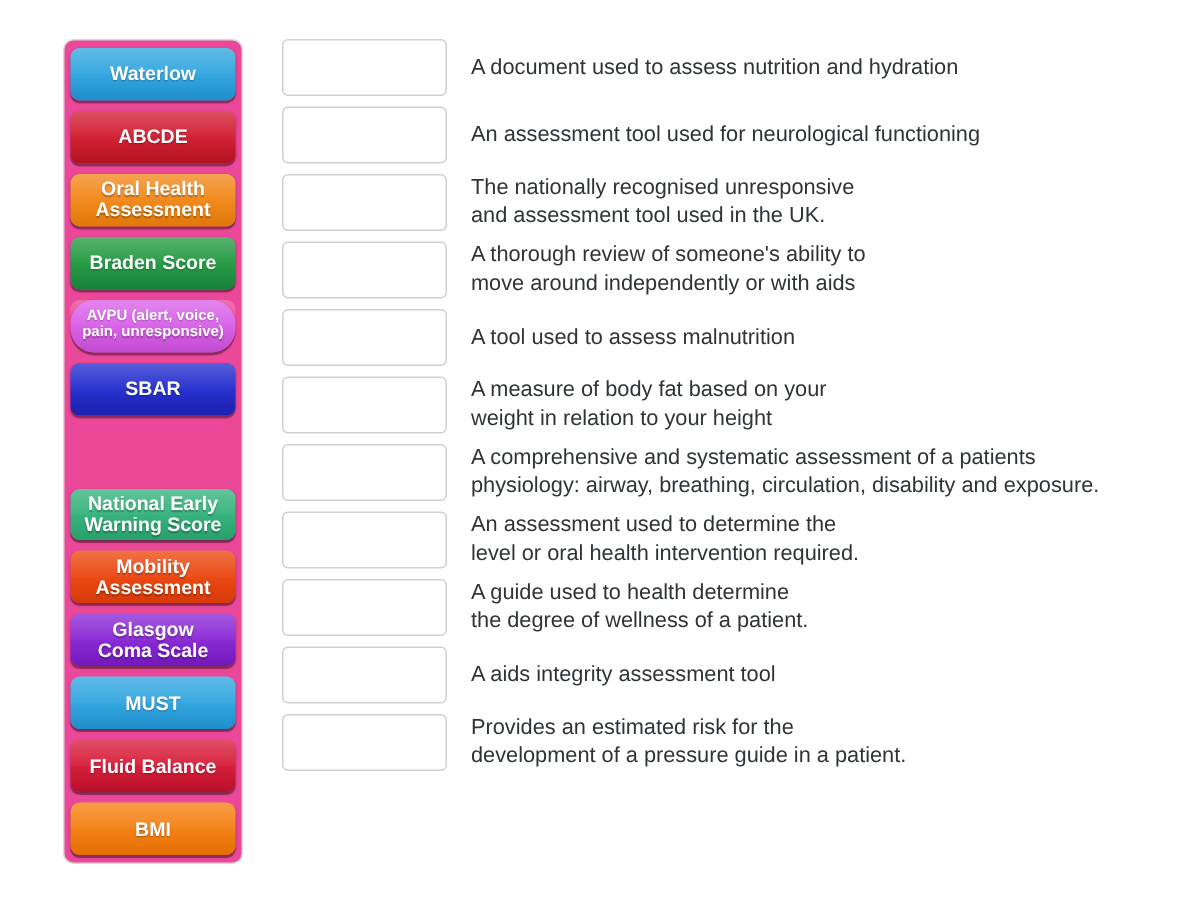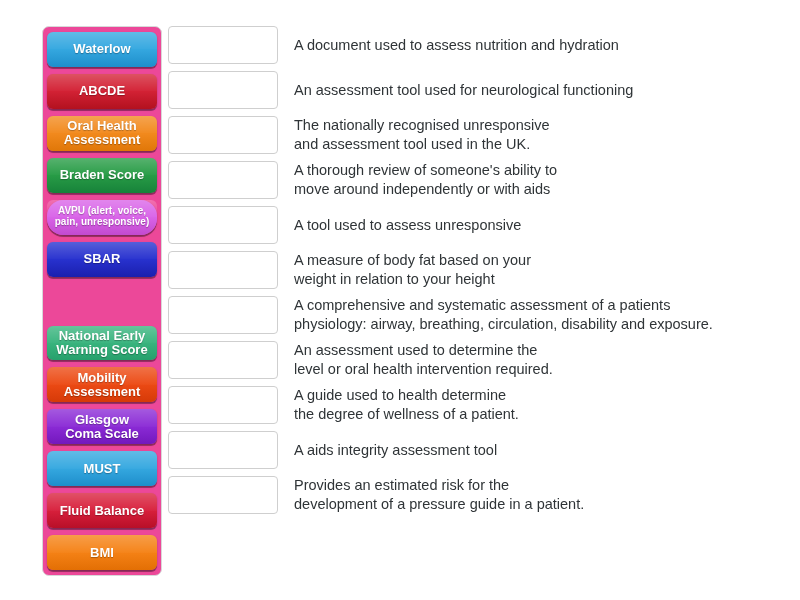--- a/index.html
+++ b/index.html
@@ -77,21 +77,21 @@
     border-radius: 6px 6px 0 0;
     background: linear-gradient(to bottom, rgba(255,255,255,0.22), rgba(255,255,255,0.02));
     pointer-events: none;
   }
 
   .tile.small { font-size: 10px; border-radius: 16px; }
 
   
   .rows {
     position: absolute;
-    left: 168px;
+    left: 188px;
     top: 26px;
     width: 590px;
   }
 
   .row {
     display: flex;
     align-items: flex-start;
     margin-bottom: 7px;
   }
 
@@ -181,21 +181,21 @@
         <div class="desc">The nationally recognised unresponsive
 and assessment tool used in the UK.</div>
       </div>
       <div class="row">
         <div class="dropbox"></div>
         <div class="desc">A thorough review of someone's ability to
 move around independently or with aids</div>
       </div>
       <div class="row">
         <div class="dropbox"></div>
-        <div class="desc">A tool used to assess unresponsive</div>
+        <div class="desc">A tool used to assess malnutrition</div>
       </div>
       <div class="row">
         <div class="dropbox"></div>
         <div class="desc">A measure of body fat based on your
 weight in relation to your height</div>
       </div>
       <div class="row">
         <div class="dropbox"></div>
         <div class="desc">A comprehensive and systematic assessment of a patients
 physiology: airway, breathing, circulation, disability and exposure.</div>

